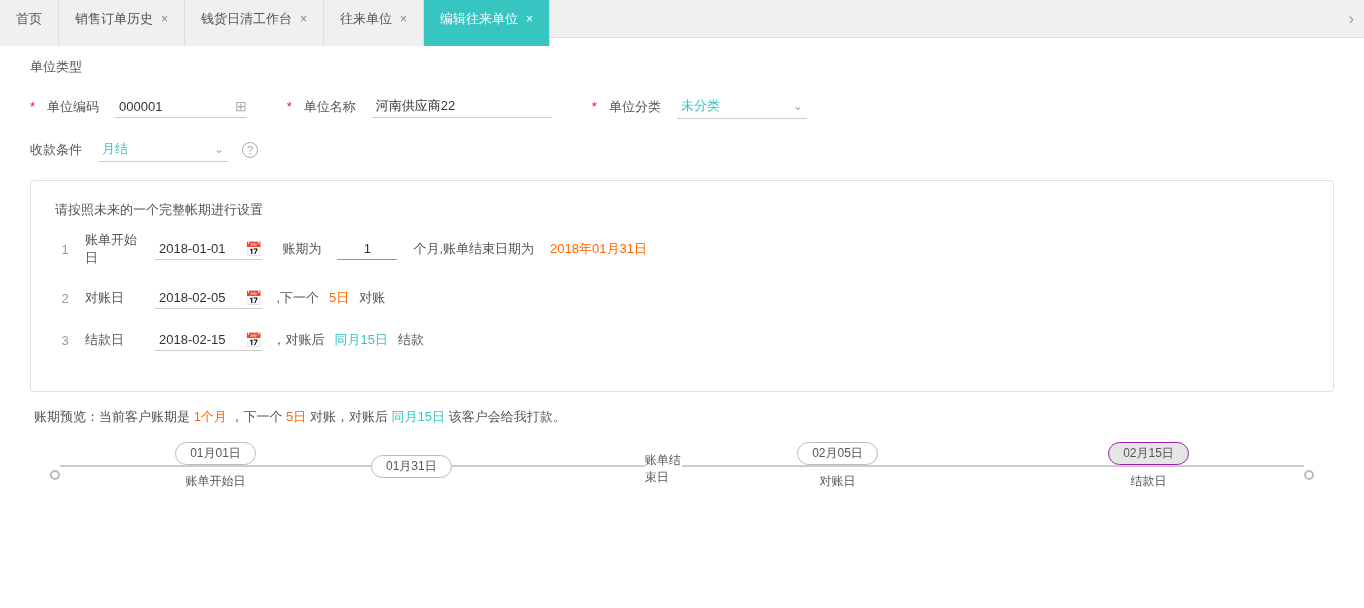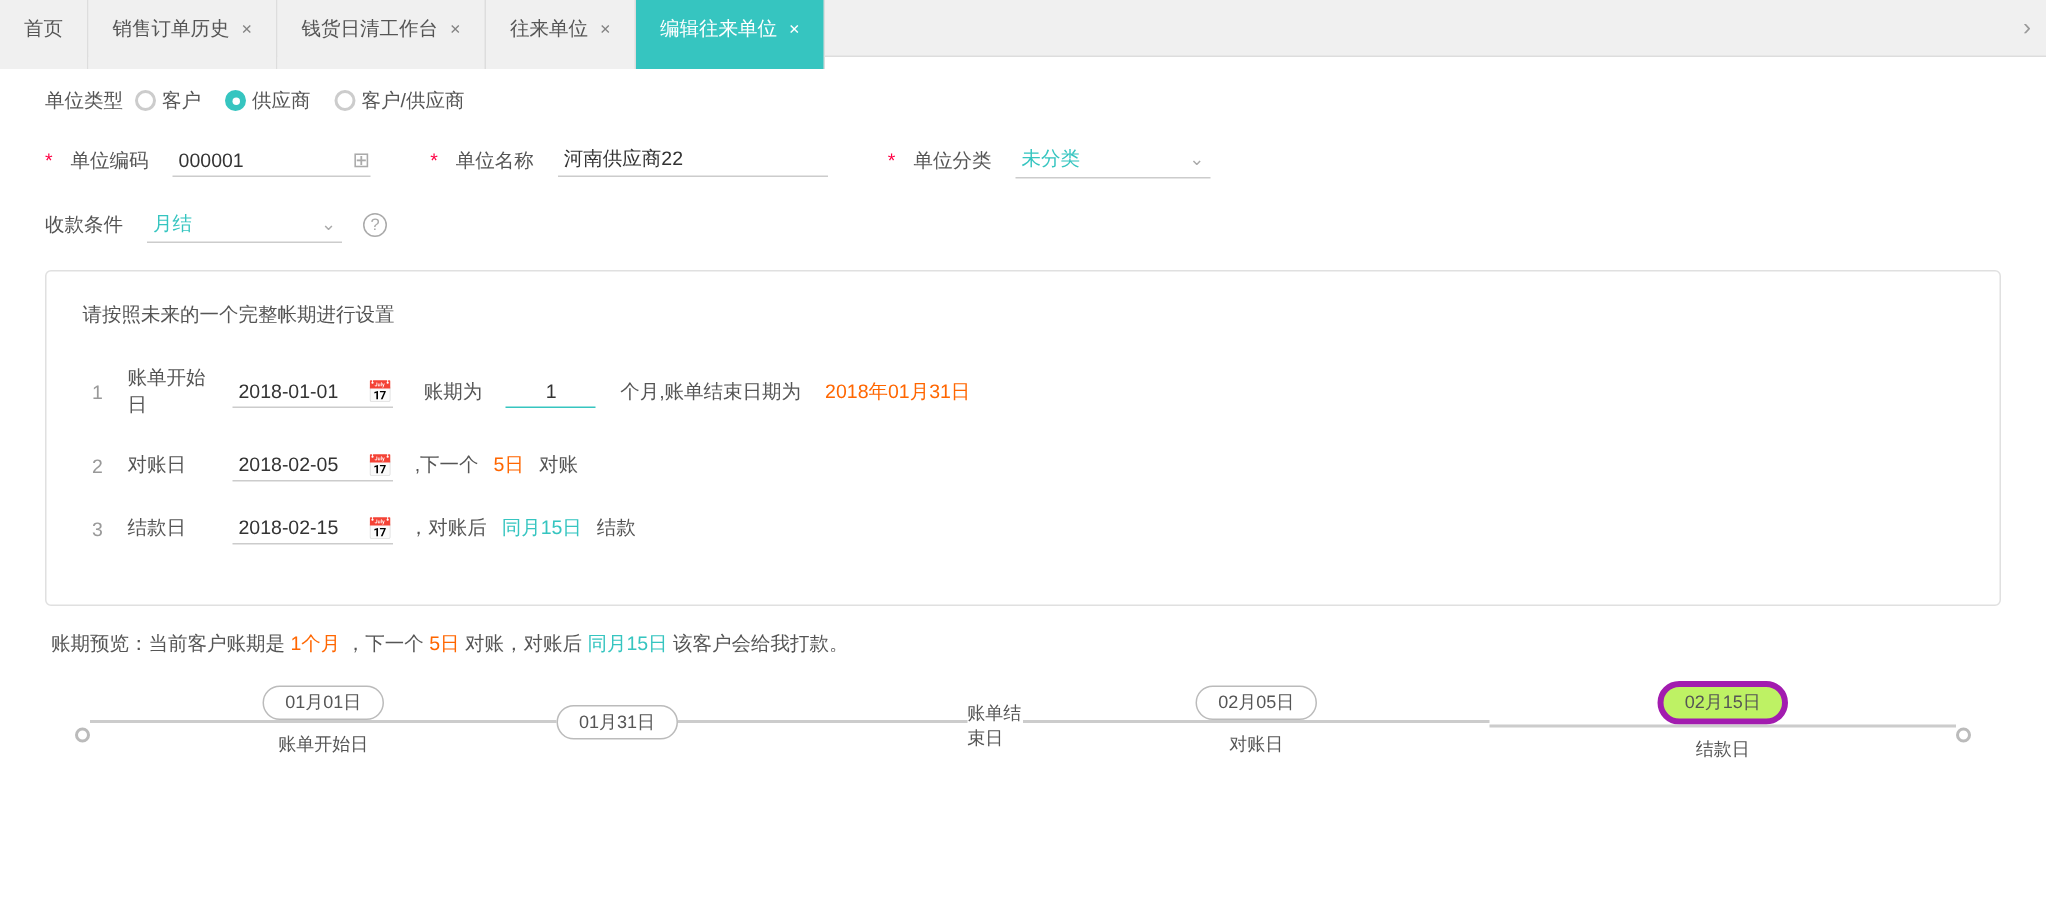--- a/index.html
+++ b/index.html
@@ -164,21 +164,21 @@
     
     .section-box {
       border: 1px solid #e0e0e0;
       border-radius: 4px;
       padding: 20px 24px;
       margin-bottom: 16px;
     }
     .section-title {
       font-size: 13px;
       color: #555;
-      margin-bottom: 24px;
+      margin-bottom: 12px;
     }
 
     
     .setting-row {
       display: flex;
       align-items: center;
       margin-bottom: 20px;
       gap: 10px;
     }
     .setting-row-num {
@@ -262,34 +262,20 @@
     <span>编辑往来单位</span>
     <span class="close-x">×</span>
   </div>
   <div class="tabs-arrow">›</div>
 </div>
 
 <div class="page-content">
 
   <div class="form-row">
     <span class="form-label">单位类型</span>
-    <div class="radio-group">
-      <label class="radio-item">
-        <div class="radio-circle"></div>
-        <span>客户</span>
-      </label>
-      <label class="radio-item">
-        <div class="radio-circle checked"></div>
-        <span>供应商</span>
-      </label>
-      <label class="radio-item">
-        <div class="radio-circle"></div>
-        <span>客户/供应商</span>
-      </label>
-    </div>
   </div>
 
   <div class="form-row" style="gap:40px;">
     <div style="display:flex;align-items:center;gap:8px;">
       <span class="required-star">*</span>
       <span class="form-label">单位编码</span>
       <div class="input-with-icon">
         <input type="text" class="form-input" style="width: 120px;" value="000001">
         <span class="input-icon">⊞</span>
       </div>
@@ -387,21 +373,21 @@
       <div style="font-size:12px;color:#555;margin-top:6px;">账单结束日</div>
     </div>
 
     <div style="flex:1;display:flex;flex-direction:column;align-items:center;">
       <div style="border:1px solid #bbb;border-radius:20px;padding:2px 14px;font-size:12px;color:#555;background:#fff;white-space:nowrap;">02月05日</div>
       <div style="width:100%;height:2px;background:#ccc;"></div>
       <div style="font-size:12px;color:#555;margin-top:6px;">对账日</div>
     </div>
 
     <div style="flex:1;display:flex;flex-direction:column;align-items:center;">
-      <div style="border:4px solid #a21caf;border-radius:20px;padding:2px 14px;font-size:12px;color:#555;background:#bef264;white-space:nowrap;">02月15日</div>
+      <div style="border:1px solid #a21caf;border-radius:20px;padding:2px 14px;font-size:12px;color:#555;background:#e5e5e5;white-space:nowrap;">02月15日</div>
       <div style="width:100%;height:2px;background:#ccc;"></div>
       <div style="font-size:12px;color:#555;margin-top:6px;">结款日</div>
     </div>
 
     <div style="display:flex;flex-direction:column;align-items:center;">
       <div style="width:10px;height:10px;border-radius:50%;border:2px solid #bbb;background:#fff;margin-top:18px;"></div>
     </div>
   </div>
 
 </div>

